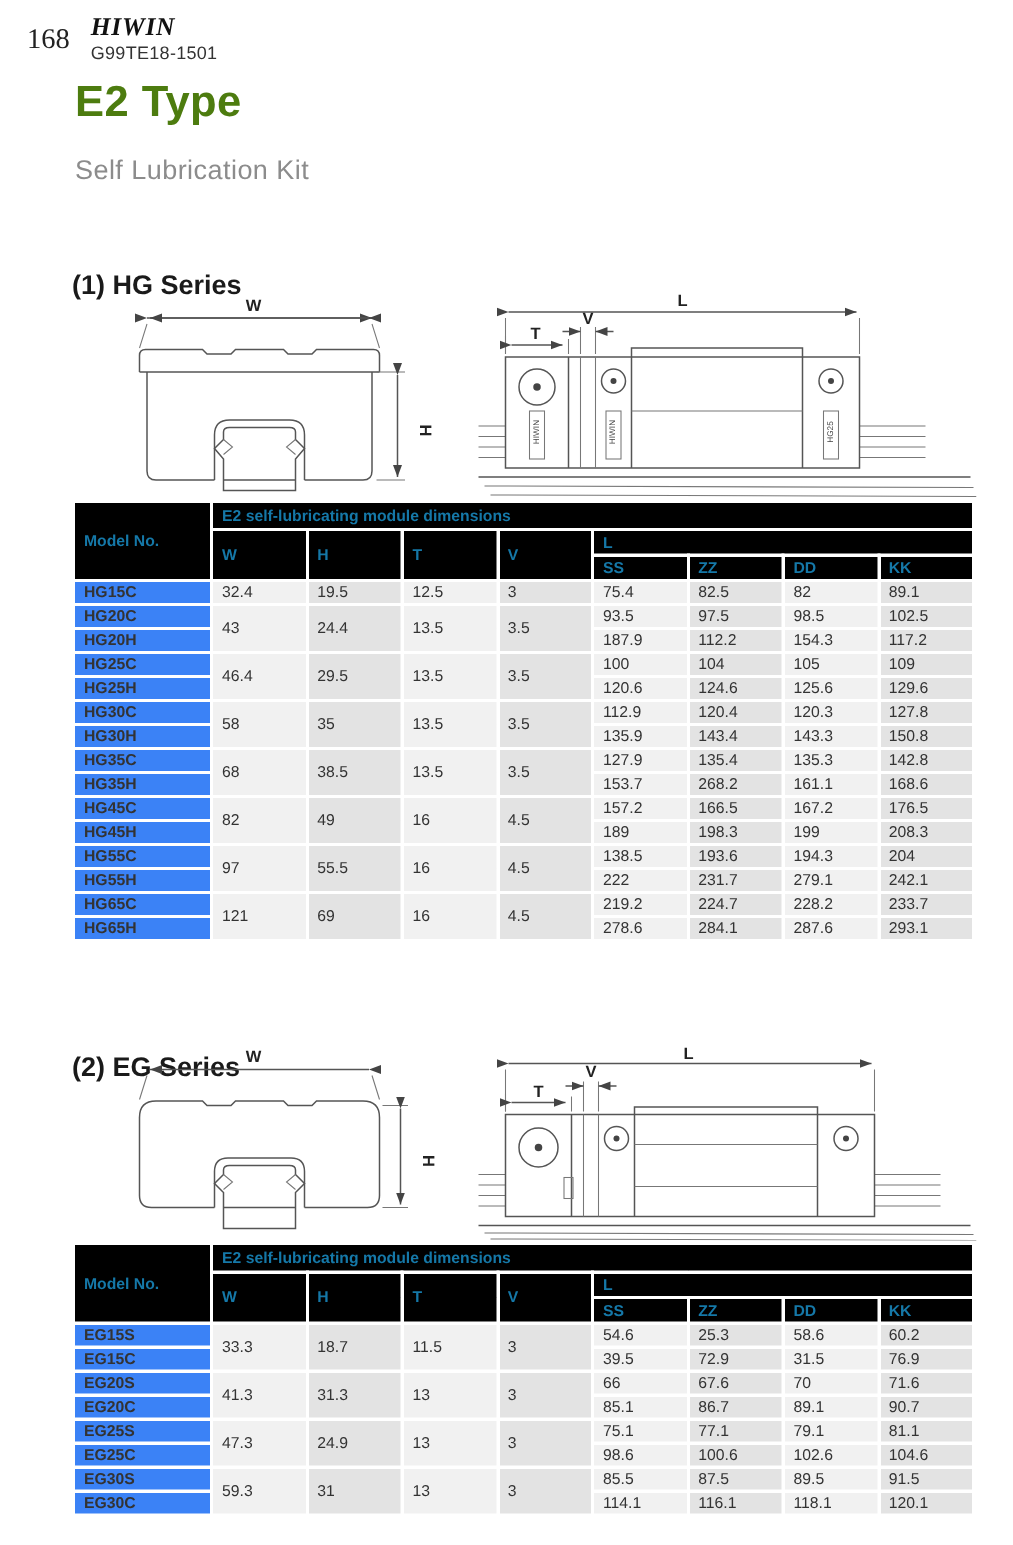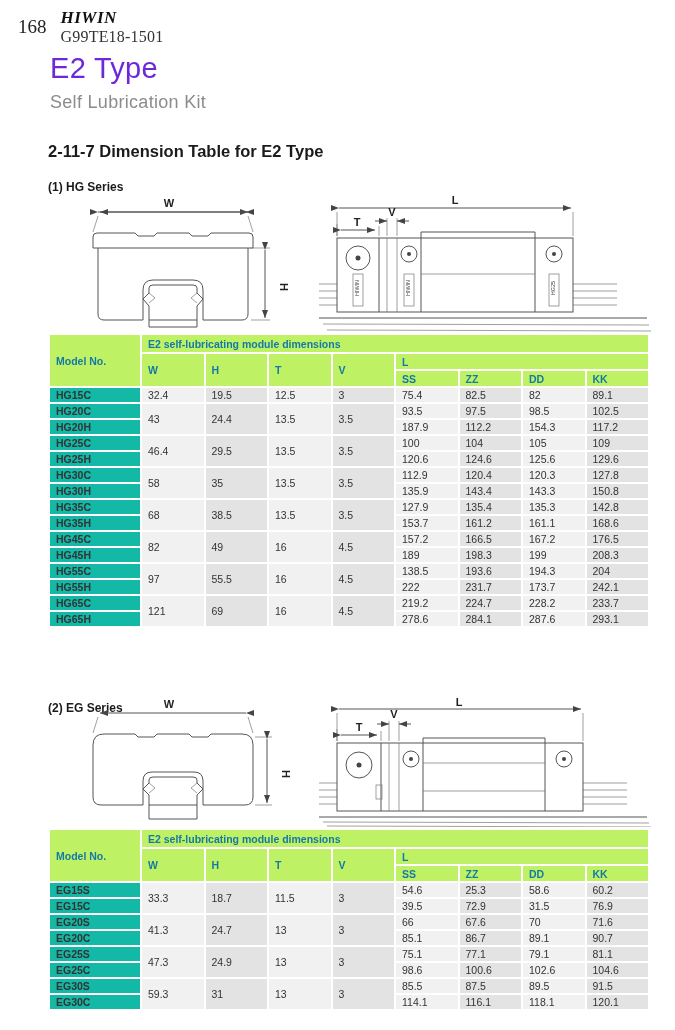--- a/index.html
+++ b/index.html
@@ -5,51 +5,51 @@
   * { margin: 0; padding: 0; box-sizing: border-box; }
   html, body { background: #ffffff; }
   body { font-family: "Liberation Sans", sans-serif; color: #1a1a1a; }
   .page { position: relative; width: 651px; height: 1030px; background: #fff; overflow: hidden; padding-left: 32px; }
 
   
   .page-header { position: absolute; top: 8px; left: 18px; display: flex; align-items: flex-start; }
   .page-num { font-family: "Liberation Serif", serif; font-size: 19px; color: #222; margin-top: 8px; }
   .brand-block { margin-left: 14px; }
   .brand-logo { font-family: "Liberation Serif", serif; font-style: italic; font-weight: bold; font-size: 17px; letter-spacing: 0.5px; color: #111; }
-  .doc-code { font-size: 16px; color: #333; letter-spacing: 0.2px; font-family: Liberation Serif, serif; }
+  .doc-code { font-size: 12px; color: #333; letter-spacing: 0.2px; }
 
   
   .title-block { position: absolute; top: 52px; left: 50px; }
-  .main-title { font-size: 29px; font-weight: normal; color: #6d28d9; letter-spacing: 0.3px; }
-  .sub-title { font-size: 18px; color: #8c8c8c; margin-top: 7px; letter-spacing: 0.3px; }
+  .main-title { font-size: 29px; font-weight: bold; color: #4d7c0f; letter-spacing: 0.3px; }
+  .sub-title { font-size: 18px; color: #8c8c8c; margin-top: 18px; letter-spacing: 0.3px; }
 
   .section-heading { position: absolute; top: 142px; left: 48px; font-size: 16.5px; font-weight: bold; color: #1a1a1a; }
-  .series-label { position: absolute; left: 48px; font-size: 12px; font-weight: bold; color: #1a1a1a; }
+  .series-label { position: absolute; left: 48px; font-size: 18px; font-weight: bold; color: #1a1a1a; }
   #hg-label { top: 180px; }
   #eg-label { top: 701px; }
 
   
   .diagram-row { position: absolute; left: 52px; width: 600px; display: flex; justify-content: space-between; }
   #hg-diagrams { top: 194px; }
   #eg-diagrams { top: 697px; }
   svg { display: block; }
   .dline { stroke: #555; stroke-width: 1; fill: none; }
   .dthin { stroke: #777; stroke-width: 0.7; fill: none; }
   .dtext { font-family: "Liberation Sans", sans-serif; font-size: 11px; font-weight: bold; fill: #222; }
   .dtiny { font-family: "Liberation Sans", sans-serif; font-size: 5.5px; fill: #444; }
 
   
   .dim-table { position: absolute; left: 48px; border-collapse: collapse; table-layout: fixed; width: 602px; font-size: 10.5px; }
   #hg-table { top: 333px; }
   #eg-table { top: 828px; }
   .dim-table td, .dim-table th { border: 2px solid #fff; padding: 1px 6px; text-align: left; vertical-align: middle; white-space: nowrap; overflow: hidden; }
-  .dim-table th { background: #bef264; color: #1578a8; font-weight: bold; height: 17px; }
+  .dim-table th { background: #000000; color: #1578a8; font-weight: bold; height: 17px; }
   .dim-table th.group-h { height: 19px; }
   .dim-table td { height: 15.5px; color: #333; }
-  .c-model { background: #14b8a6; font-weight: bold; color: #1a1a1a; }
+  .c-model { background: #3b82f6; font-weight: bold; color: #1a1a1a; }
   .c-light { background: #f1f1f1; }
   .c-mid   { background: #e3e3e3; }
   .col-model { width: 92px; }
 </style>
 </head>
 <body>
 
 <div class="page">
 
   <div class="page-header">
@@ -58,21 +58,20 @@
       <div class="brand-logo">HIWIN</div>
       <div class="doc-code">G99TE18-1501</div>
     </div>
   </div>
 
   <div class="title-block">
     <div class="main-title">E2 Type</div>
     <div class="sub-title">Self Lubrication Kit</div>
   </div>
 
-  <div class="section-heading">2-11-7 Dimension Table for E2 Type</div>
 
   <div class="series-label" id="hg-label">(1) HG Series</div>
 
   <div class="diagram-row" id="hg-diagrams">
     <svg width="245" height="138" viewBox="0 0 245 138">
       <defs>
         <marker id="ar" markerWidth="9" markerHeight="8" refX="8" refY="4" orient="auto">
           <path d="M0,1 L8,4 L0,7 Z" fill="#444"></path>
         </marker>
       </defs>
@@ -253,21 +252,21 @@
           <td rowspan="2" class="c-light">13.5</td>
           <td rowspan="2" class="c-mid">3.5</td>
           <td class="c-light">127.9</td>
           <td class="c-mid">135.4</td>
           <td class="c-light">135.3</td>
           <td class="c-mid">142.8</td>
         </tr>
         <tr>
           <td class="c-model">HG35H</td>
           <td class="c-light">153.7</td>
-          <td class="c-mid">161.2</td>
+          <td class="c-mid">268.2</td>
           <td class="c-light">161.1</td>
           <td class="c-mid">168.6</td>
         </tr>
         <tr>
           <td class="c-model">HG45C</td>
           <td rowspan="2" class="c-light">82</td>
           <td rowspan="2" class="c-mid">49</td>
           <td rowspan="2" class="c-light">16</td>
           <td rowspan="2" class="c-mid">4.5</td>
           <td class="c-light">157.2</td>
@@ -290,21 +289,21 @@
           <td rowspan="2" class="c-mid">4.5</td>
           <td class="c-light">138.5</td>
           <td class="c-mid">193.6</td>
           <td class="c-light">194.3</td>
           <td class="c-mid">204</td>
         </tr>
         <tr>
           <td class="c-model">HG55H</td>
           <td class="c-light">222</td>
           <td class="c-mid">231.7</td>
-          <td class="c-light">173.7</td>
+          <td class="c-light">279.1</td>
           <td class="c-mid">242.1</td>
         </tr>
         <tr>
           <td class="c-model">HG65C</td>
           <td rowspan="2" class="c-light">121</td>
           <td rowspan="2" class="c-mid">69</td>
           <td rowspan="2" class="c-light">16</td>
           <td rowspan="2" class="c-mid">4.5</td>
           <td class="c-light">219.2</td>
           <td class="c-mid">224.7</td>
@@ -434,21 +433,21 @@
         <tr>
           <td class="c-model">EG15C</td>
           <td class="c-light">39.5</td>
           <td class="c-mid">72.9</td>
           <td class="c-light">31.5</td>
           <td class="c-mid">76.9</td>
         </tr>
         <tr>
           <td class="c-model">EG20S</td>
           <td rowspan="2" class="c-light">41.3</td>
-          <td rowspan="2" class="c-mid">24.7</td>
+          <td rowspan="2" class="c-mid">31.3</td>
           <td rowspan="2" class="c-light">13</td>
           <td rowspan="2" class="c-mid">3</td>
           <td class="c-light">66</td>
           <td class="c-mid">67.6</td>
           <td class="c-light">70</td>
           <td class="c-mid">71.6</td>
         </tr>
         <tr>
           <td class="c-model">EG20C</td>
           <td class="c-light">85.1</td>

